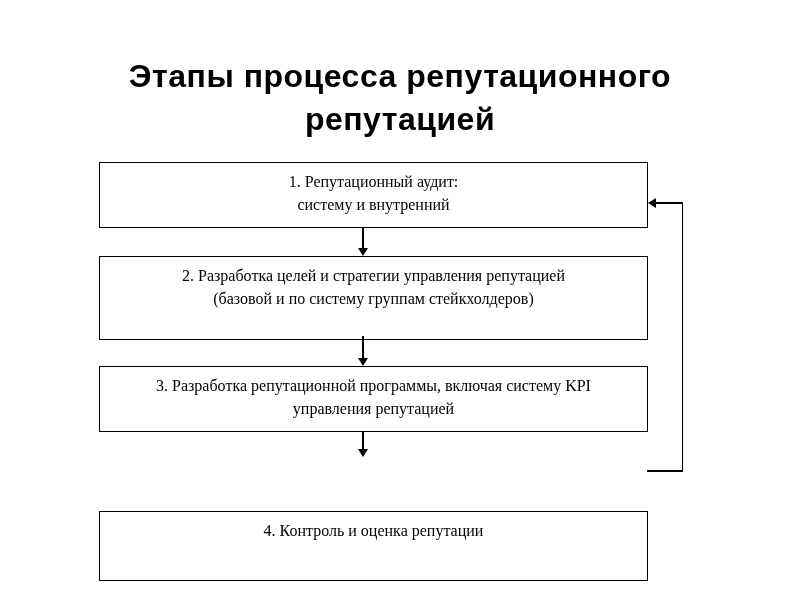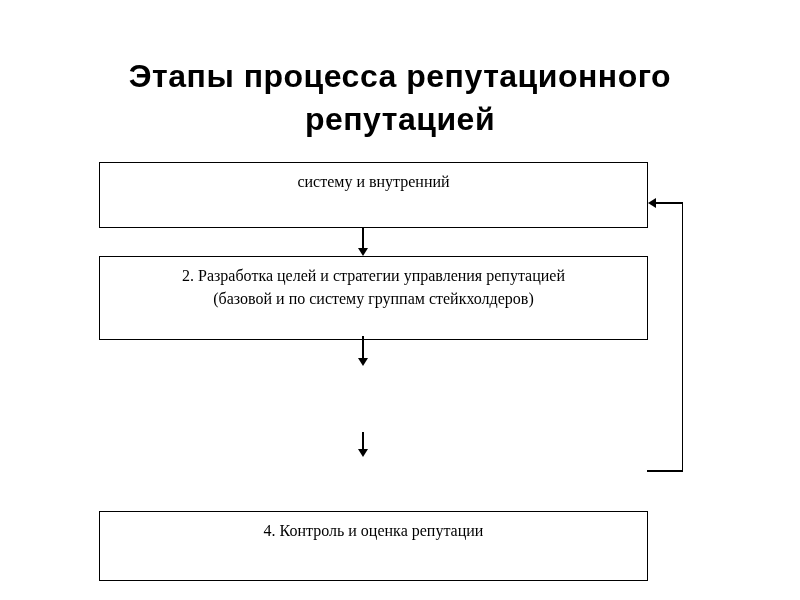--- a/index.html
+++ b/index.html
@@ -94,28 +94,33 @@
 <body>
 
 <div class="slide">
 
   <h1 class="title">
     <span class="tline">Этапы процесса репутационного</span>
     <span class="tline">репутацией</span>
   </h1>
 
   <div class="flow-box box-1">
+    <span class="box-line">1. Репутационный аудит:</span>
     <span class="box-line">систему и внутренний</span>
   </div>
 
   <div class="flow-box box-2">
     <span class="box-line">2. Разработка целей и стратегии управления репутацией</span>
     <span class="box-line">(базовой и по систему группам стейкхолдеров)</span>
   </div>
 
+  <div class="flow-box box-3">
+    <span class="box-line">3. Разработка репутационной программы, включая систему KPI</span>
+    <span class="box-line">управления репутацией</span>
+  </div>
 
   <div class="flow-box box-4">
     <span class="box-line">4. Контроль и оценка репутации</span>
   </div>
 
   <div class="vline c1-line"></div>
   <div class="arrow-down c1-arrow"></div>
 
   <div class="vline c2-line"></div>
   <div class="arrow-down c2-arrow"></div>

